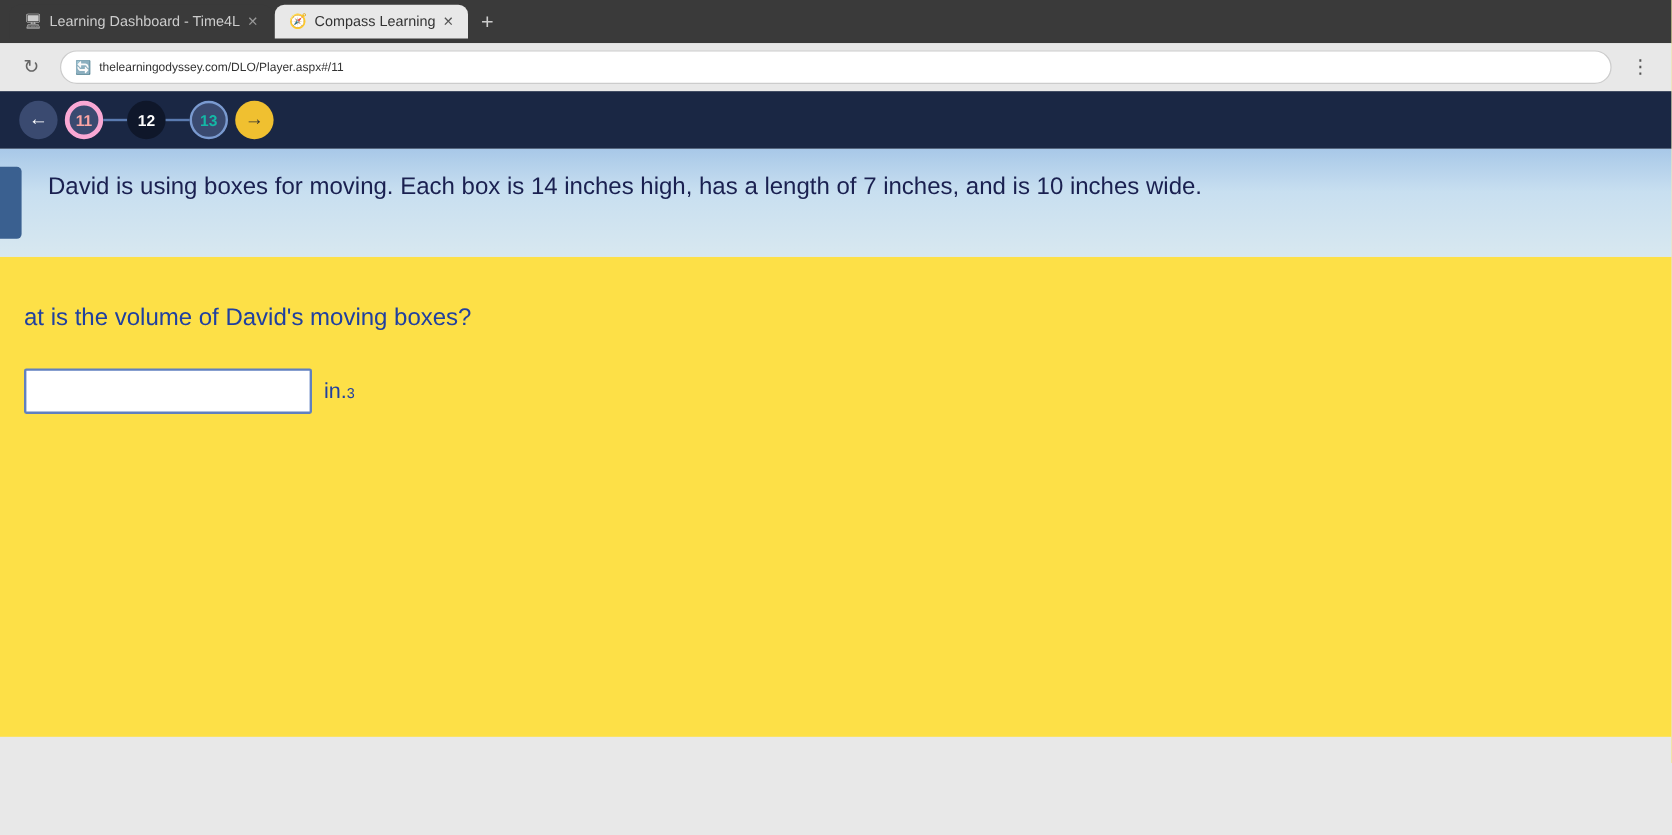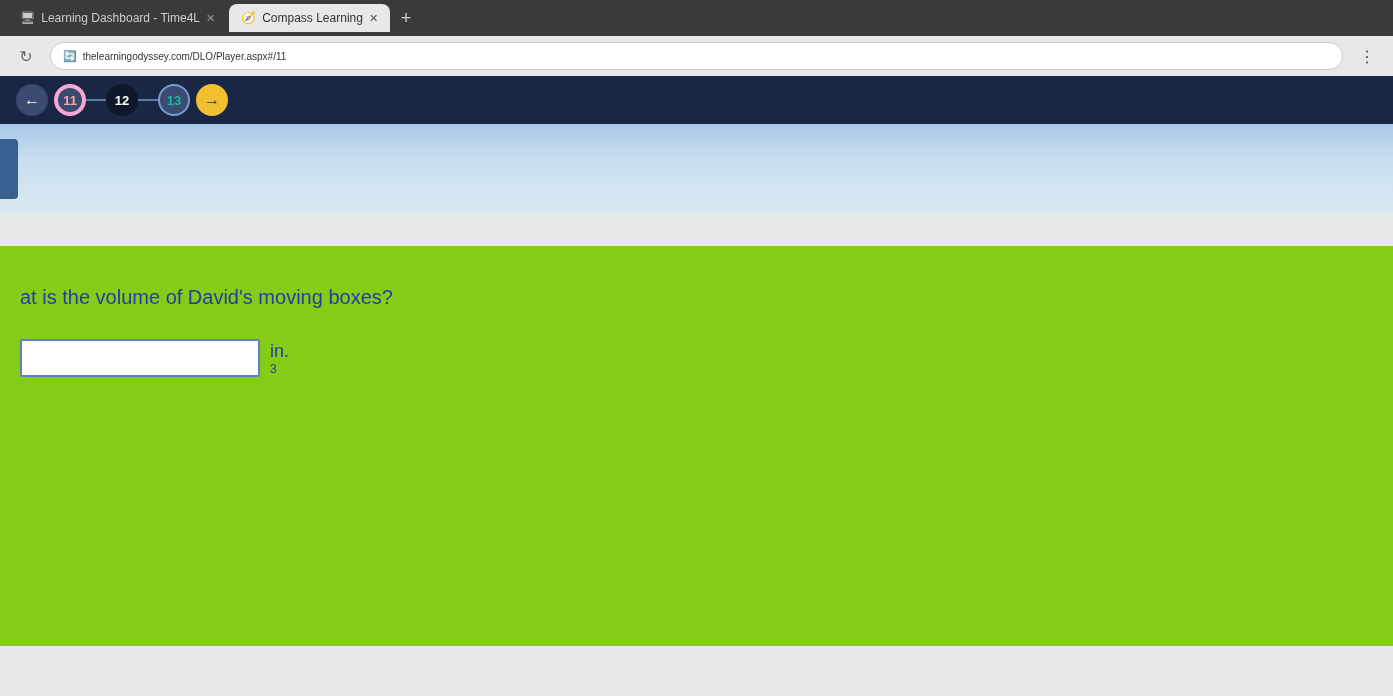--- a/index.html
+++ b/index.html
@@ -227,24 +227,23 @@
 
     .question-text {
       font-size: 20px;
       color: #1a2050;
       line-height: 1.4;
       font-family: Arial, sans-serif;
     }
 
     
     .question-body {
-      background: #84cc16;
+      background: #fde047;
       padding: 40px 40px 40px 20px;
       min-height: 400px;
-      margin-top: 32px;
     }
 
     .question-prompt {
       font-size: 20px;
       color: #2040a0;
       margin-bottom: 30px;
       font-family: Arial, sans-serif;
     }
 
     .answer-row {
@@ -263,21 +262,20 @@
       padding: 0 8px;
       font-size: 16px;
     }
 
     .answer-unit {
       font-size: 18px;
       color: #2040a0;
       display: flex;
       align-items: baseline;
       gap: 0;
-      flex-direction: column;
     }
 
     .superscript {
       font-size: 12px;
       vertical-align: super;
       color: #2040a0;
     }
   </style>
 </head>
 <body>
@@ -339,20 +337,21 @@
       </div>
     </div>
 
     <div class="nav-arrow right">
       <span>→</span>
     </div>
   </div>
 
   <div class="question-header">
     <div class="left-indicator"></div>
+    <p class="question-text">David is using boxes for moving. Each box is 14 inches high, has a length of 7 inches, and is 10 inches wide.</p>
   </div>
 
   <div class="question-body">
     <p class="question-prompt">at is the volume of David's moving boxes?</p>
 
     <div class="answer-row">
       <input type="text" class="answer-input" placeholder="" style="">
       <div class="answer-unit">
         <span>in.</span>
           <span class="superscript">3</span>

